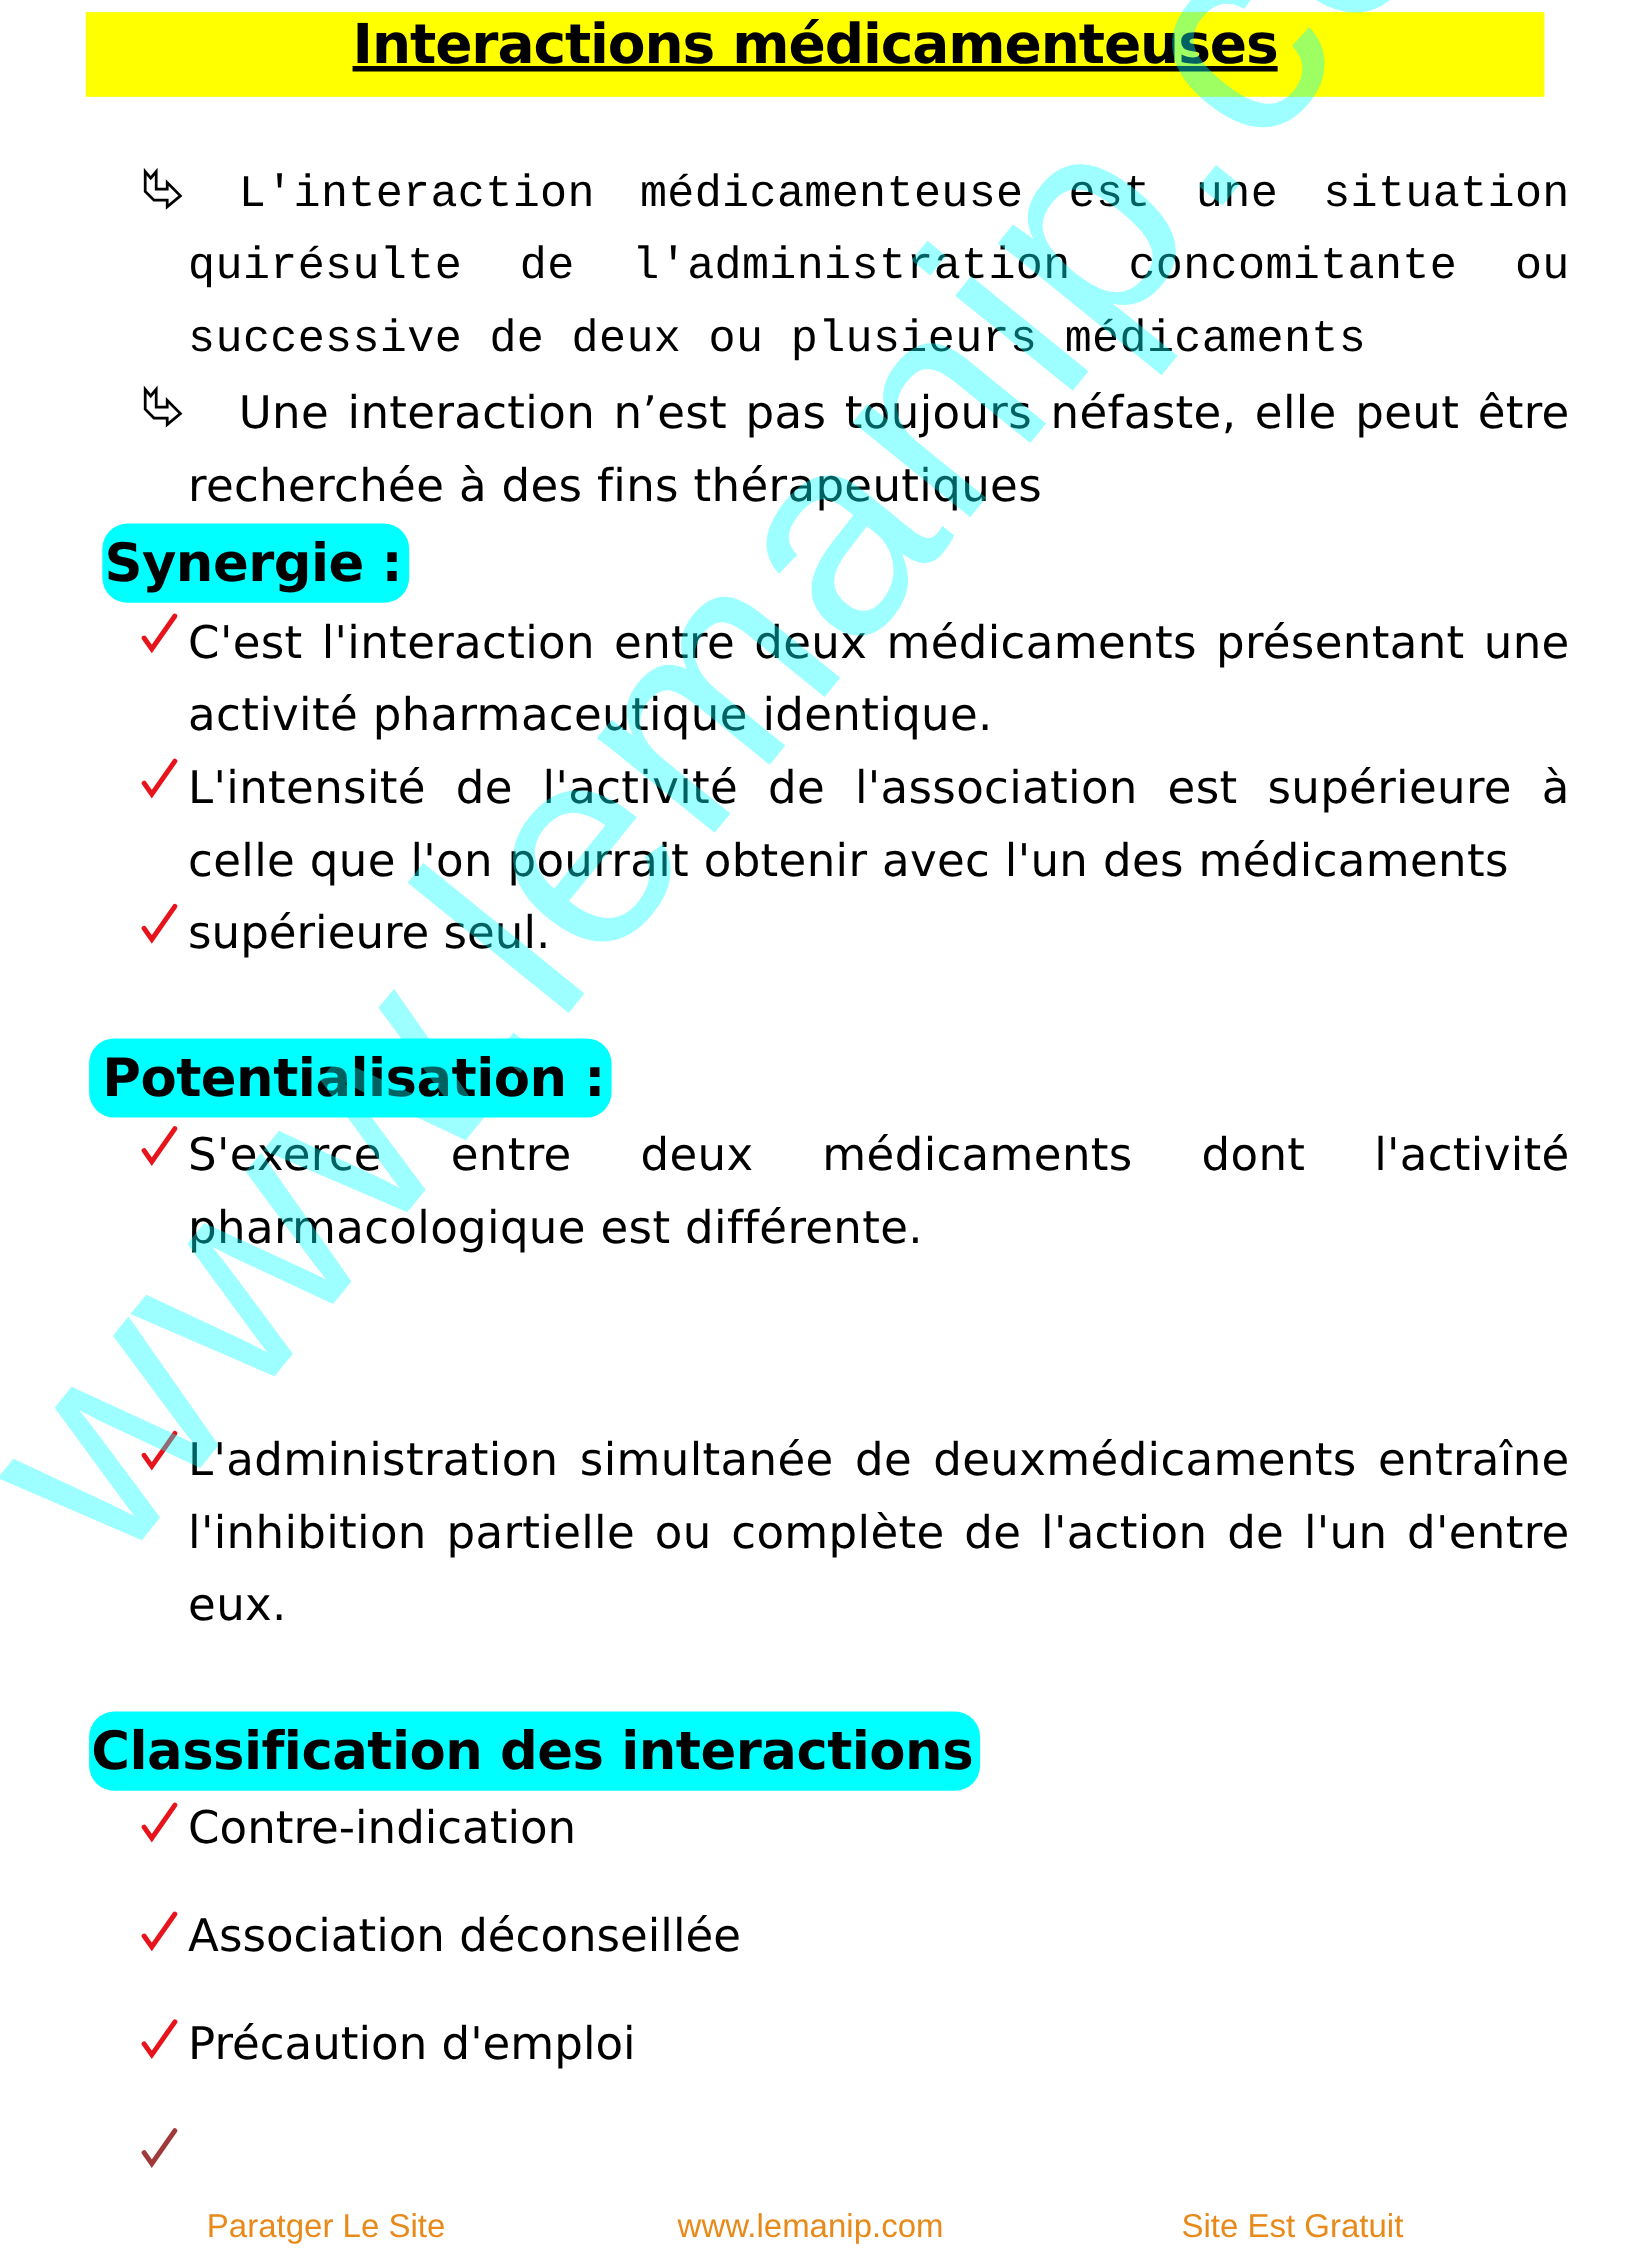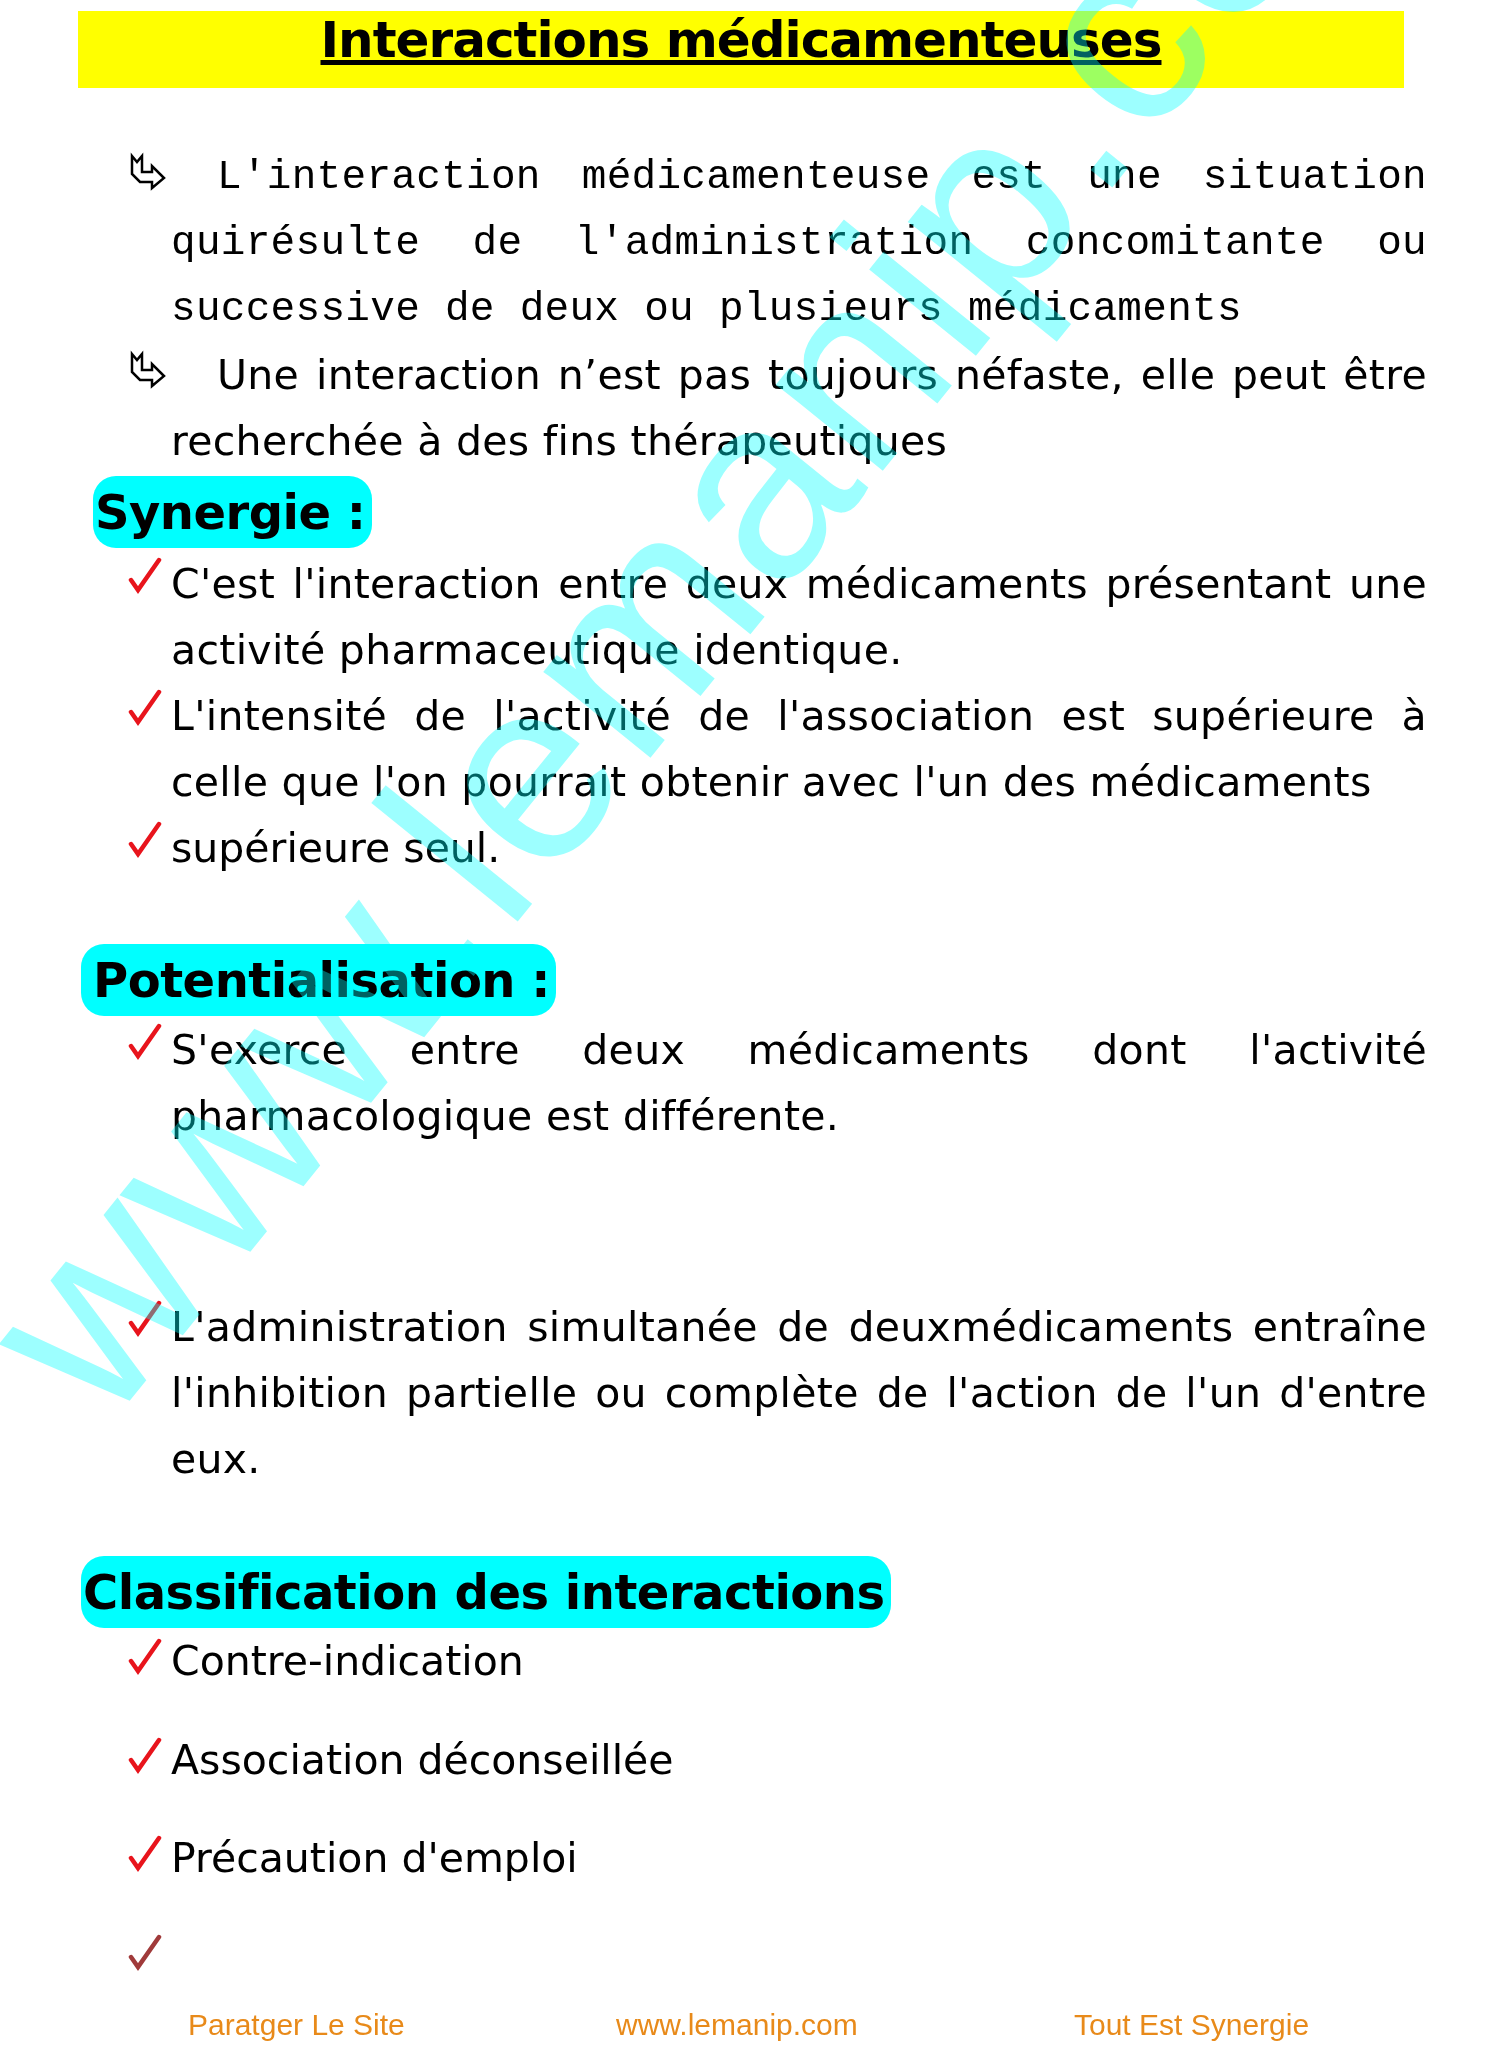--- a/index.html
+++ b/index.html
@@ -121,14 +121,14 @@
   <span class="check" style="top:1933px;">
     <svg width="34" height="40" viewBox="0 0 34 40">
         <path d="M3 24 L10 34 L31 4" fill="none" stroke="#a03a3a" stroke-width="4.5" stroke-linecap="round"></path>
       </svg>
   </span>
 
   <div class="watermark">www.lemanip.com</div>
 
   <div class="footer" style="left:188px;">Paratger Le Site</div>
   <div class="footer" style="left:616px;">www.lemanip.com</div>
-  <div class="footer" style="left:1074px;">Tout Est Synergie</div>
+  <div class="footer" style="left:1074px;">Site Est Gratuit</div>
 </div>
 
 </body></html>

